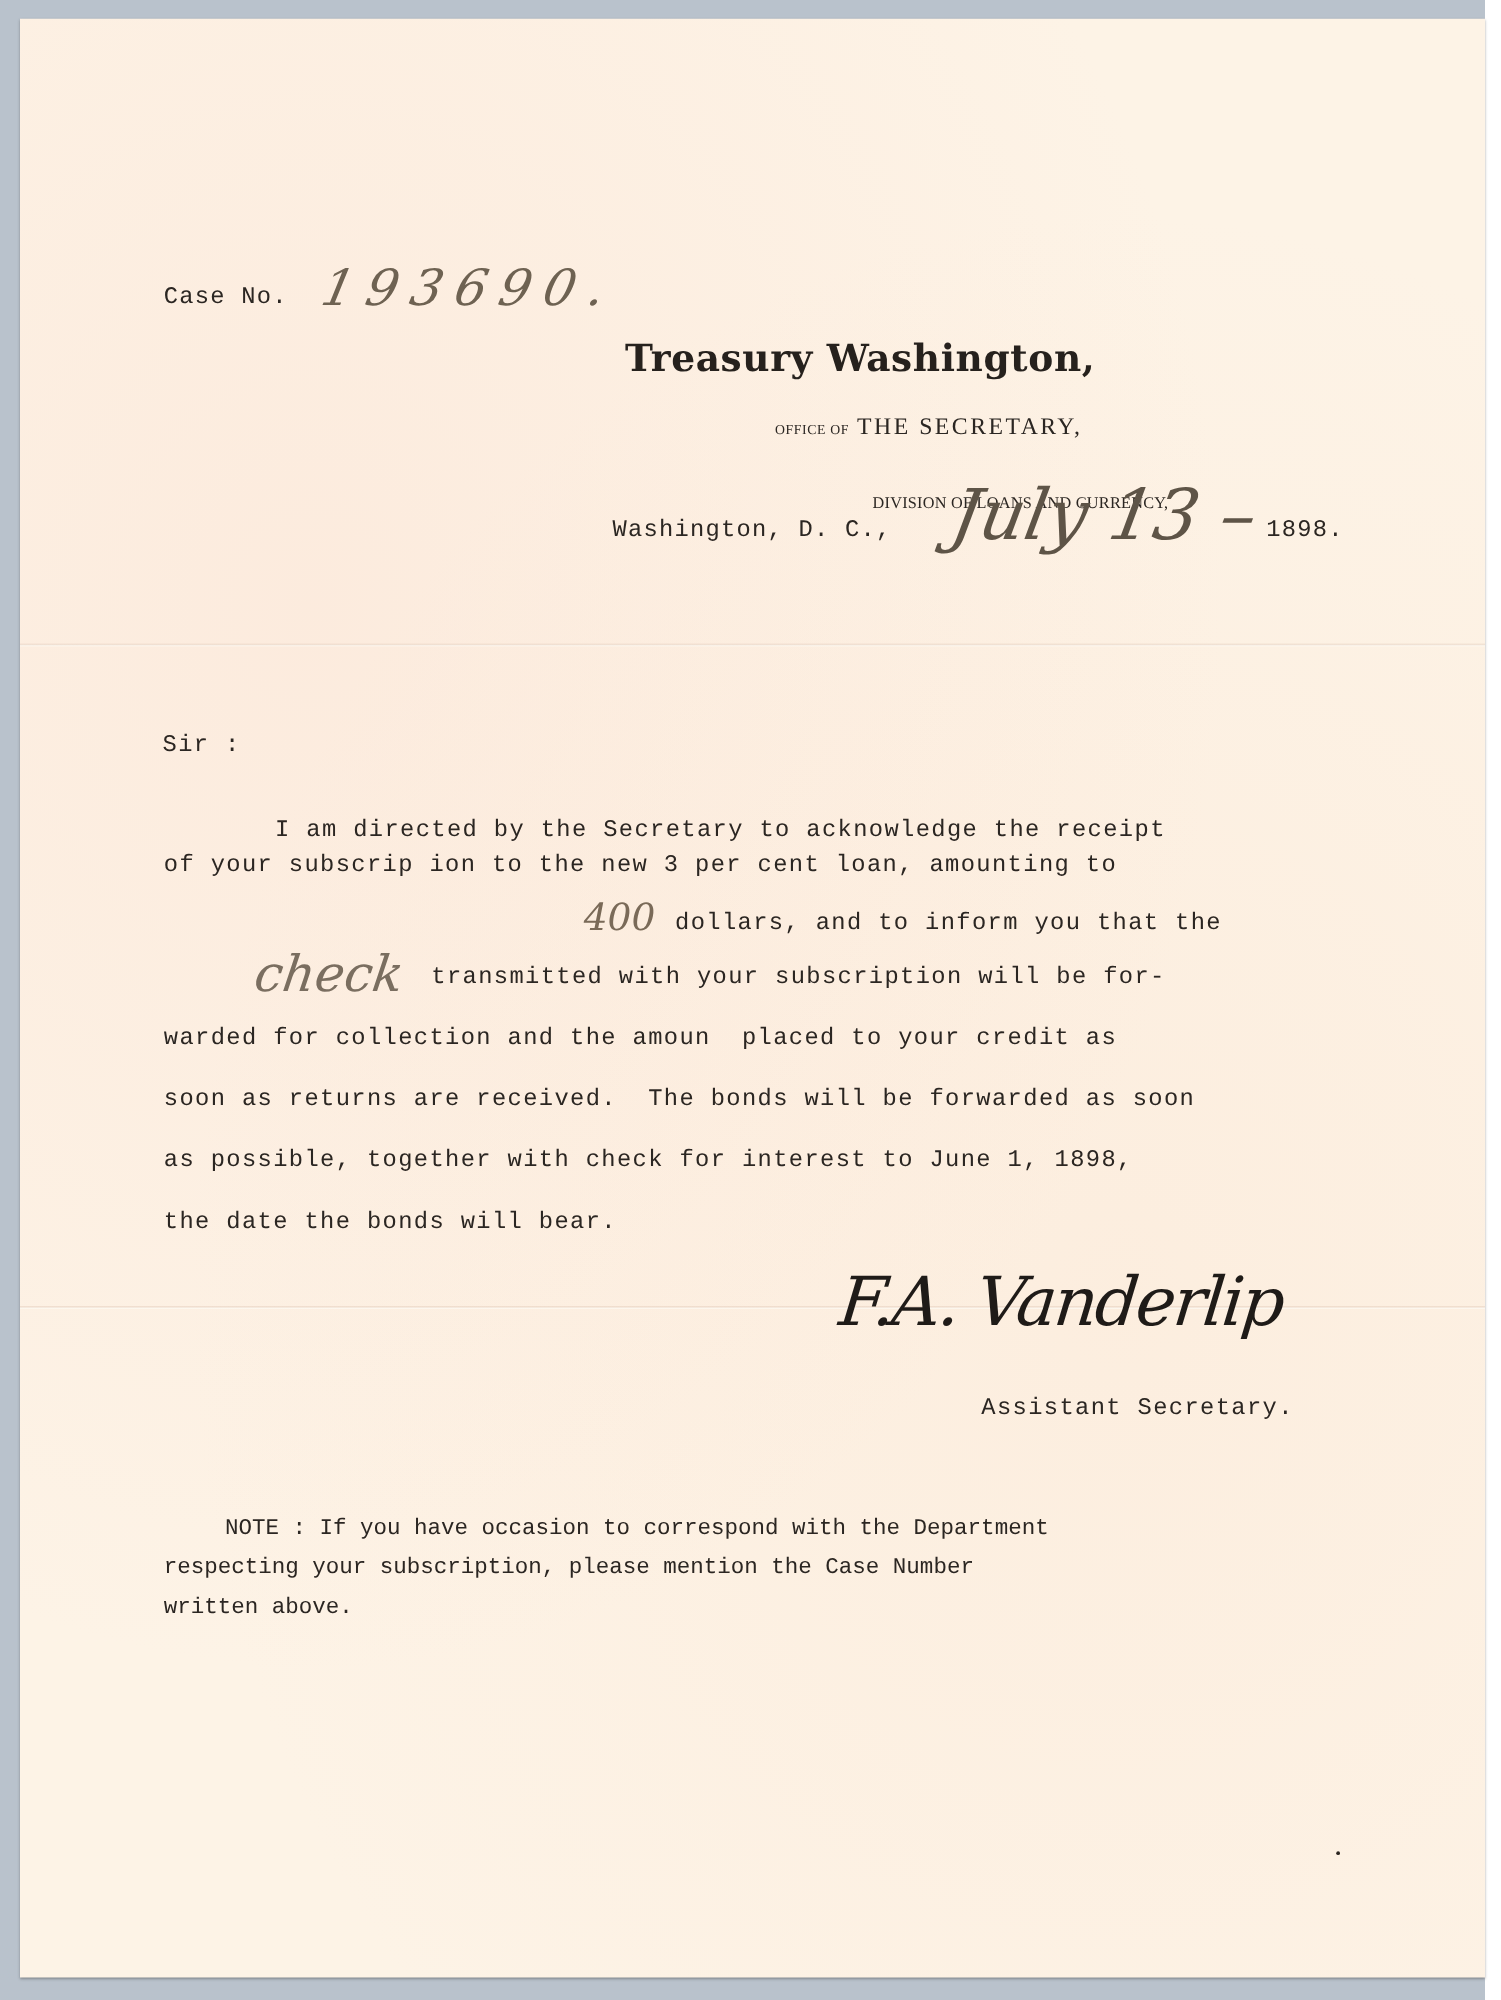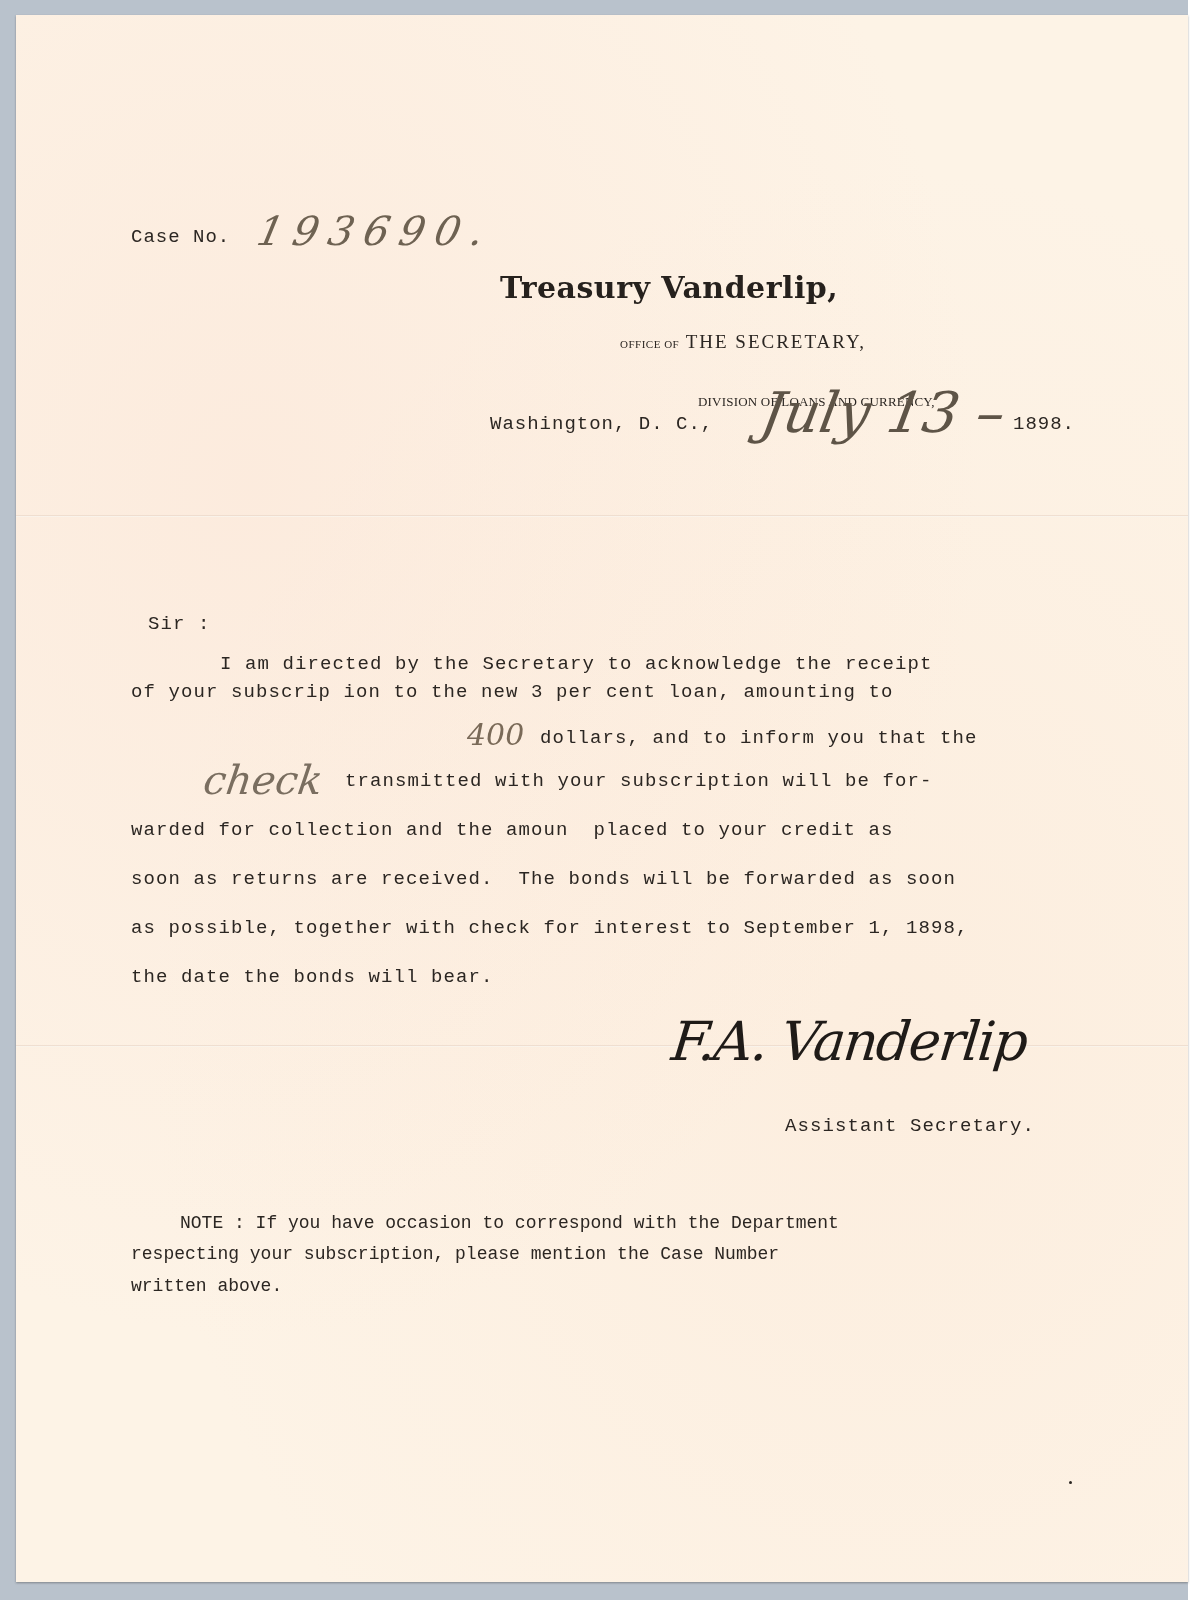--- a/index.html
+++ b/index.html
@@ -37,21 +37,21 @@
 
   .dept { position: absolute; left: 500px; top: 270px; font-family: "DejaVu Serif", serif;
           font-weight: bold; font-size: 30px; color: #26211d; letter-spacing: 0.5px; white-space: pre; }
   .office { left: 620px; top: 331px; font-family: "Liberation Serif", serif; font-size: 19px; letter-spacing: 2px; }
   .office small { font-size: 11px; letter-spacing: 0.5px; }
   .division { left: 698px; top: 394px; font-family: "Liberation Serif", serif; font-size: 13px; letter-spacing: 0.2px; }
   .place { left: 490px; top: 413px; font-size: 19px; letter-spacing: 1px; }
   .date-hand { left: 762px; top: 380px; font-size: 56px; transform: skewX(-10deg); color: #5e5447; }
   .year { left: 1013px; top: 413px; font-size: 19px; letter-spacing: 1px; text-align: right; }
 
-  .sir { left: 148px; top: 585px; margin-top: 28px; }
+  .sir { left: 130px; top: 585px; }
   .l1 { left: 180px; top: 653px; margin-left: 40px; }
   .l2 { left: 131px; top: 681px; }
   .amount-hand { left: 467px; top: 717px; font-size: 30px; color: #7a6a58; }
   .l3 { left: 540px; top: 727px; }
   .check-hand { left: 204px; top: 757px; font-size: 40px; color: #7a6e60; transform: skewX(-8deg); }
   .l4 { left: 345px; top: 770px; }
   .l5 { left: 131px; top: 819px; }
   .l6 { left: 131px; top: 868px; }
   .l7 { left: 131px; top: 917px; }
   .l8 { left: 131px; top: 966px; }
@@ -72,37 +72,37 @@
 <div class="scanner-bed"></div>
 
 <div class="paper">
   <div class="fold f1"></div>
   <div class="fold f2"></div>
 </div>
 
 <span class="t case-label">Case No.</span>
 <span class="hand case-no">193690.</span>
 
-<span class="dept">Treasury Vanderlip,</span>
+<span class="dept">Treasury Washington,</span>
 <span class="t office"><small>OFFICE OF</small> <span>THE SECRETARY,</span></span>
 <span class="t division">DIVISION OF LOANS AND CURRENCY,</span>
 <span class="t place">Washington, D. C.,</span>
 <span class="hand date-hand">July 13 –</span>
 <span class="t year">1898.</span>
 
 <span class="t typed sir">Sir :</span>
 <span class="t typed l1">I am directed by the Secretary to acknowledge the receipt</span>
 <span class="t typed l2">of your subscrip ion to the new 3 per cent loan, amounting to</span>
 <span class="hand amount-hand">400</span>
 <span class="t typed l3">dollars, and to inform you that the</span>
 <span class="hand check-hand">check</span>
 <span class="t typed l4">transmitted with your subscription will be for-</span>
 <span class="t typed l5">warded for collection and the amoun  placed to your credit as</span>
 <span class="t typed l6">soon as returns are received.  The bonds will be forwarded as soon</span>
-<span class="t typed l7">as possible, together with check for interest to September 1, 1898,</span>
+<span class="t typed l7">as possible, together with check for interest to June 1, 1898,</span>
 <span class="t typed l8">the date the bonds will bear.</span>
 
 <span class="signature">F.A. Vanderlip</span>
 <span class="t typed title-sig">Assistant Secretary.</span>
 
 <span class="t n1">NOTE : If you have occasion to correspond with the Department</span>
 <span class="t n2">respecting your subscription, please mention the Case Number</span>
 <span class="t n3">written above.</span>
 
 <div class="speck"></div>

